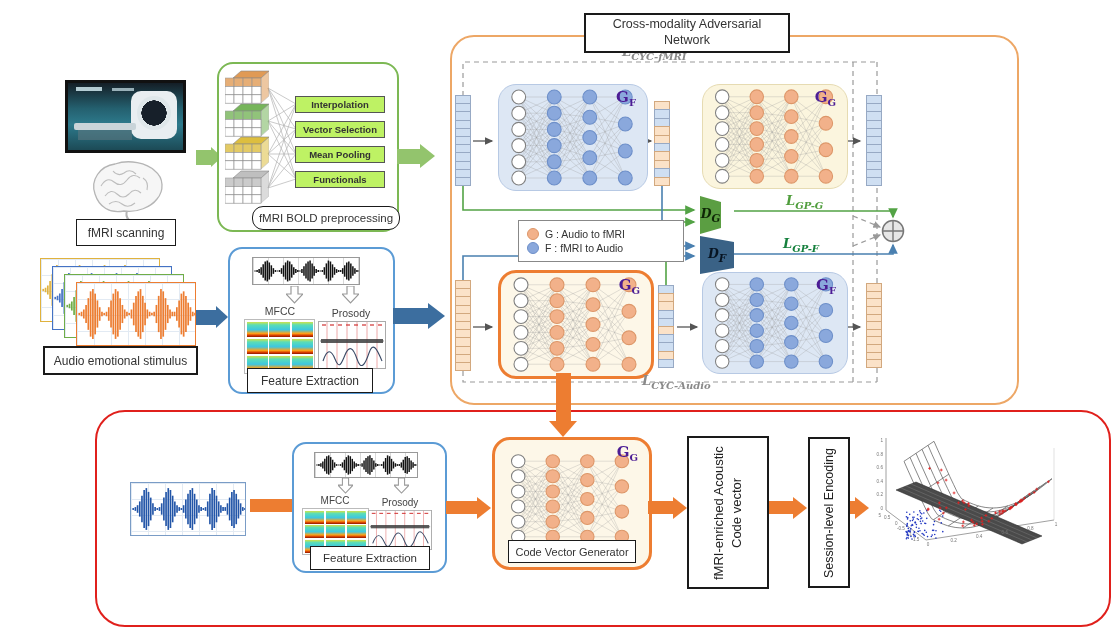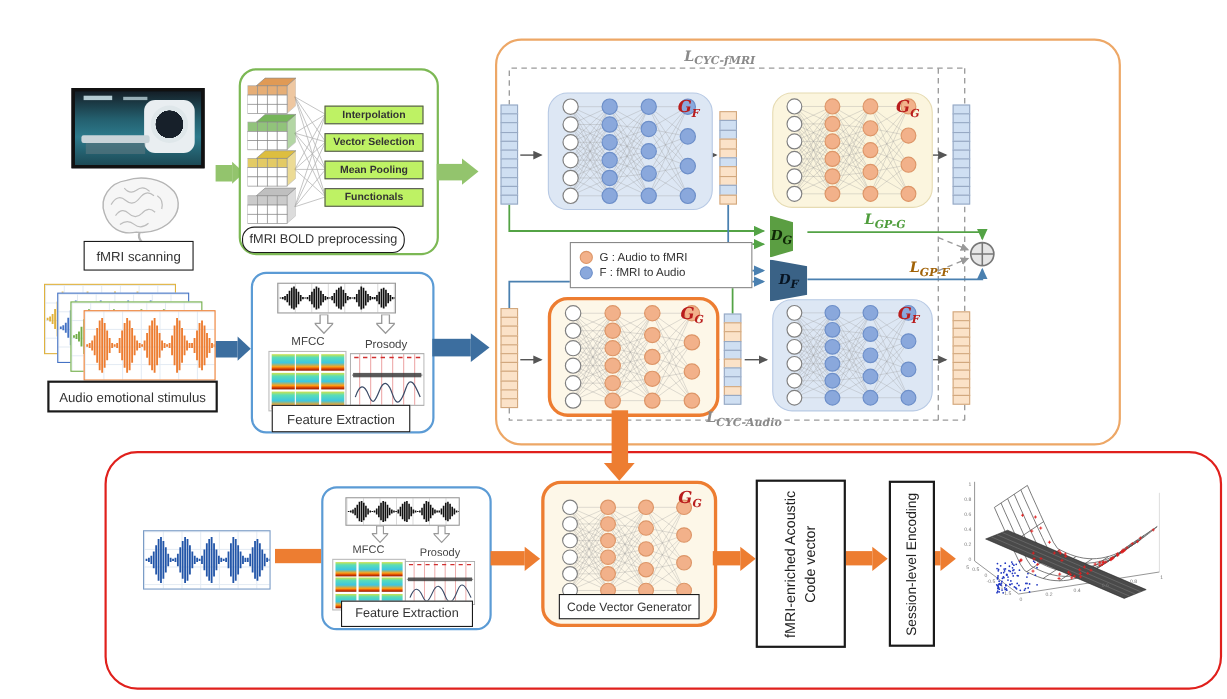--- a/index.html
+++ b/index.html
@@ -22,21 +22,21 @@
   .minilbl{position:absolute;font-size:10.5px;color:#444;text-align:center;}
   .mfcc{position:absolute;display:grid;grid-template-columns:repeat(3,1fr);grid-template-rows:repeat(3,1fr);gap:1.5px;background:#fff;border:1px solid #bbb;padding:1.5px;}
   .mfcc i{background:linear-gradient(180deg,#cfe24a 0%,#59ddb8 20%,#3ec6e0 52%,#ffa216 76%,#d43a00 90%,#8a1a00 100%);}
   
   .advbox{position:absolute;border:2px solid #eda766;border-radius:24px;z-index:0;background:#fff;}
   .netbox{position:absolute;border-radius:18px;z-index:2;}
   .netbox.blue{background:#dde7f4;border:1.5px solid #b7c9e4;}
   .netbox.cream{background:#fbf5de;border:1.5px solid #e6dbb2;}
   .netbox.oborder{background:#fdf7e8;border:3px solid #ed7d31;}
   .netbox svg{width:100%;height:100%;}
-  .gl{position:absolute;top:3px;right:11px;font-family:"DejaVu Serif",serif;font-style:italic;font-weight:bold;font-size:15px;color:#b91c1c;z-index:3;}
+  .gl{position:absolute;top:3px;right:11px;font-family:"DejaVu Serif",serif;font-weight:bold;font-size:15px;color:#4c1d95;z-index:3;}
   .gl sub,.mathlbl sub{font-size:10px;}
   .vect{position:absolute;display:flex;flex-direction:column;z-index:2;}
   .vect i{flex:1;margin-top:-1px;display:block;}
   .vect i.b{background:#cfdff2;border:1px solid #97a9c4;}
   .vect i.p{background:#fbe2c8;border:1px solid #d2a87e;}
   .disc{position:absolute;display:flex;align-items:center;justify-content:center;z-index:3;
         font-family:"DejaVu Serif",serif;font-style:italic;font-weight:bold;font-size:12.5px;
         clip-path:polygon(0 0,100% 16%,100% 84%,0 100%);}
   .mathlbl{position:absolute;font-family:"DejaVu Serif",serif;font-style:italic;font-weight:bold;font-size:13px;z-index:4;}
   .legend{position:absolute;border:1px solid #888;background:#fff;z-index:4;padding:3px 8px;display:flex;flex-direction:column;justify-content:center;gap:2px;}
@@ -239,21 +239,21 @@
     </div>
   <div class="stepbox" style="left:295px;top:121px;width:88px;height:15px;">
       <span>Vector Selection</span>
     </div>
   <div class="stepbox" style="left:295px;top:146px;width:88px;height:15px;">
       <span>Mean Pooling</span>
     </div>
   <div class="stepbox" style="left:295px;top:171px;width:88px;height:15px;">
       <span>Functionals</span>
     </div>
-  <div class="lblbox thin" style="left:220px;top:206px;width:146px;height:22px;font-size:11.5px;border-radius:11px;">
+  <div class="lblbox thin" style="left:252px;top:206px;width:146px;height:22px;font-size:11.5px;border-radius:11px;">
     <span>fMRI BOLD preprocessing</span>
   </div>
 
   <div class="greenbar" style="left:397px;top:149px;width:23px;height:15px;"></div>
   <div class="abs" style="left:420px;top:144px;width:0;height:0;border-top:12px solid transparent;border-bottom:12px solid transparent;border-left:15px solid #93c46d;z-index:2;"></div>
 
   <div class="card" style="left:40px;top:258px;width:118px;height:62px;border:1.2px solid #e0b23e;z-index:1;">
       <svg class="wv" style="width:100%;height:100%" viewBox="0 0 104 26" preserveAspectRatio="none">
         <line x1="2" y1="12.525" x2="2" y2="13.475" stroke="#e0b23e" stroke-width="1.5"></line>
         <line x1="4" y1="12.05" x2="4" y2="13.95" stroke="#e0b23e" stroke-width="1.5"></line>
@@ -582,31 +582,34 @@
       </svg>
     <div class="lblbox thin" style="left:17px;top:119px;width:124px;height:23px;font-size:12px;">
       <span>Feature Extraction</span>
     </div>
   </div>
 
   <div class="abs" style="left:393px;top:308px;width:35px;height:16px;background:#3c6e9f;z-index:2;"></div>
   <div class="abs" style="left:428px;top:303px;width:0;height:0;border-top:13px solid transparent;border-bottom:13px solid transparent;border-left:17px solid #3c6e9f;z-index:2;"></div>
 
   <div class="advbox" style="left:450px;top:35px;width:565px;height:366px;background:transparent;"></div>
+  <div class="lblbox" style="left:584px;top:13px;width:190px;height:36px;font-size:12.5px;line-height:1.25;z-index:5;padding:0 6px;">
+    <span>Cross-modality Adversarial Network</span>
+  </div>
 
   <div class="mathlbl" style="left:622px;top:44px;color:#8a8a8a;">
     <span>L</span><sub>CYC-fMRI</sub>
   </div>
   <div class="mathlbl" style="left:642px;top:373px;color:#8a8a8a;">
     <span>L</span><sub>CYC-Audio</sub>
   </div>
   <div class="mathlbl" style="left:786px;top:193px;color:#4f9d3c;">
     <span>L</span><sub>GP-G</sub>
   </div>
-  <div class="mathlbl" style="left:783px;top:236px;color:#a16207;margin-left:44px;">
+  <div class="mathlbl" style="left:783px;top:236px;color:#15803d;">
     <span>L</span><sub>GP-F</sub>
   </div>
 
   <div class="vect" id="v1" style="left:455px;top:96px;width:16px;height:90px;">
       <i class="b"></i>
       <i class="b"></i>
       <i class="b"></i>
       <i class="b"></i>
       <i class="b"></i>
       <i class="b"></i>

